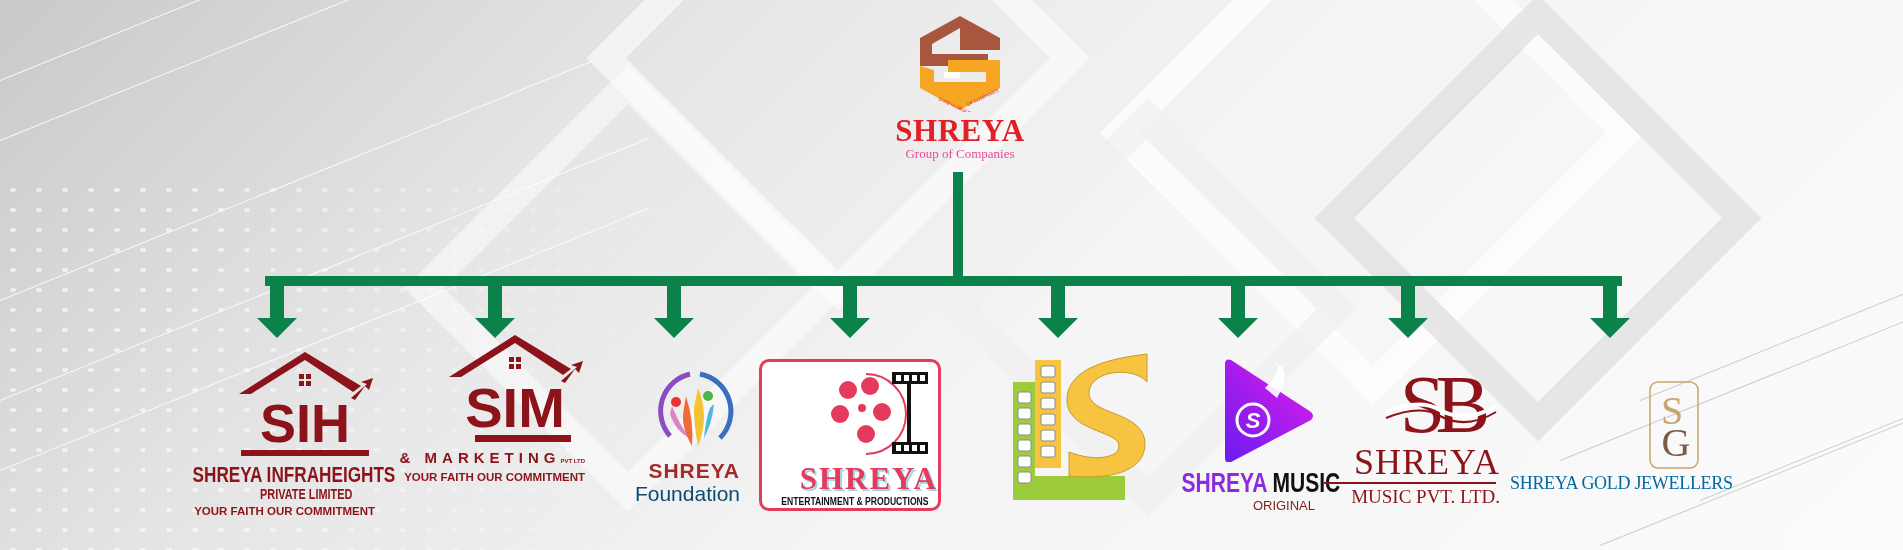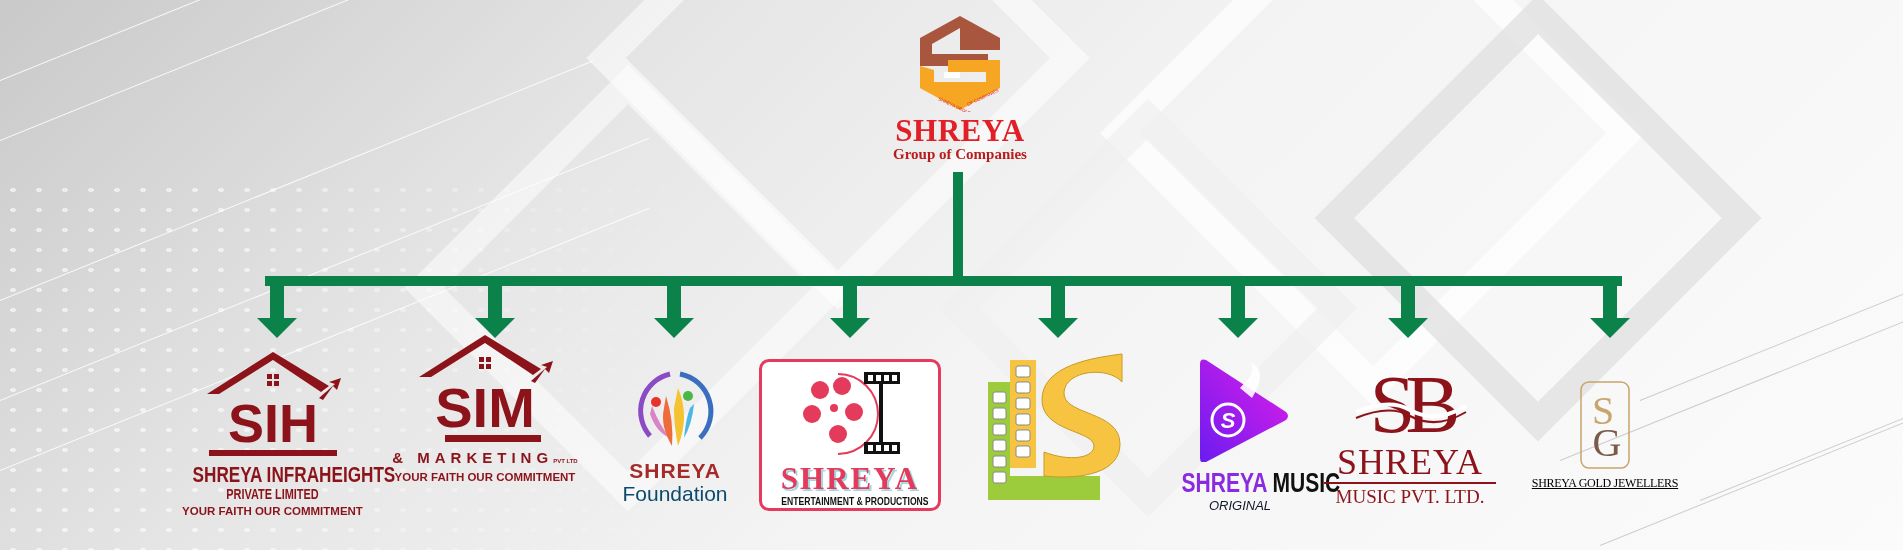--- a/index.html
+++ b/index.html
@@ -12,28 +12,28 @@
     background-image:radial-gradient(ellipse 5px 3px at center,rgba(255,255,255,0.75) 60%,transparent 62%);
     background-size:26px 20px;opacity:.8;
     -webkit-mask-image:linear-gradient(90deg,#000 30%,transparent 100%);
     mask-image:linear-gradient(90deg,#000 30%,transparent 100%);}
   .slash{position:absolute;height:1px;background:rgba(255,255,255,0.85);transform-origin:left center;}
   .slash.dark{background:rgba(150,150,150,0.45);}
 
   .parent{position:absolute;left:890px;top:14px;width:140px;text-align:center;}
   .parent svg{display:block;margin:0 auto;}
   .parent .name{color:#e01f26;font-family:"Liberation Serif",serif;font-weight:bold;font-size:31px;line-height:30px;margin-top:4px;letter-spacing:.5px;}
-  .parent .sub{color:#b91c1c;font-family:"Liberation Serif",serif;font-weight:bold;font-size:15px;line-height:16px;white-space:nowrap;margin-left:-20px;margin-right:-20px;}
+  .parent .sub{color:#ec4899;font-family:"Liberation Serif",serif;font-weight:normal;font-size:13px;line-height:16px;white-space:nowrap;margin-left:-20px;margin-right:-20px;}
 
   .line{position:absolute;background:#0b8249;}
   .arrow{position:absolute;width:40px;height:56px;}
   .arrow .shaft{position:absolute;left:13px;top:0;width:14px;height:36px;background:#0b8249;}
   .arrow .head{position:absolute;left:0;top:34px;width:0;height:0;border-left:20px solid transparent;border-right:20px solid transparent;border-top:20px solid #0b8249;}
 
-  .child{position:absolute;text-align:center;}
+  .child{position:absolute;text-align:right;}
   .maroon{color:#8b1319;}
   .cond{font-family:"Liberation Sans",sans-serif;font-weight:bold;transform:scaleX(.78);transform-origin:center;white-space:nowrap;}
   .t-sm{font-size:12px;font-weight:bold;white-space:nowrap;}
 </style>
 </head>
 <body>
 
 <div class="bg">
   <div class="dots"></div>
   <div class="diamond" style="left:660px;top:-120px;width:300px;height:300px;"></div>
@@ -208,34 +208,34 @@
       </linearGradient>
     </defs>
     <path d="M10,6 Q10,0 16,2 L96,54 Q100,58 96,62 L16,104 Q10,106 10,100 Z" fill="url(#mg)"></path>
     <path d="M50,30 Q70,10 58,4 Q80,10 62,40 Z" fill="#fff" opacity=".9"></path>
     <circle cx="38" cy="62" r="16" fill="none" stroke="#fff" stroke-width="3"></circle>
     <text x="38" y="70" text-anchor="middle" font-size="22" font-style="italic" font-weight="bold" fill="#fff" font-family="Liberation Sans, sans-serif">S</text>
   </svg>
   <div class="cond" style="font-size:27px;line-height:30px;margin-top:2px;">
     <span style="color:#8a2be2;">SHREYA</span> <span style="color:#111;">MUSIC</span>
   </div>
-  <div style="font-size:13px;line-height:16px;color:#0f172a;font-style:italic;">ORIGINAL</div>
+  <div style="font-size:13px;line-height:16px;color:#7f1d1d;">ORIGINAL</div>
 </div>
 
 <div class="child" style="left:1320px;top:362px;width:180px;">
   <svg width="120" height="78" viewBox="0 0 120 78">
     <text x="60" y="70" text-anchor="middle" font-family="Liberation Serif, serif" font-size="82" fill="#8b1319" letter-spacing="-10">SB</text>
     <path d="M6,50 Q40,36 60,48 Q86,62 116,44" stroke="#fff" stroke-width="4" fill="none"></path>
     <path d="M6,56 Q40,42 60,54 Q86,68 116,50" stroke="#8b1319" stroke-width="2" fill="none"></path>
   </svg>
   <div style="font-family:'Liberation Serif',serif;font-size:36px;line-height:36px;color:#8b1319;letter-spacing:1px;">SHREYA</div>
   <div style="width:172px;height:2px;background:#8b1319;margin:2px auto 2px;"></div>
   <div style="font-family:'Liberation Serif',serif;font-size:19px;line-height:22px;color:#8b1319;white-space:nowrap;">MUSIC PVT. LTD.</div>
 </div>
 
 <div class="child" style="left:1510px;top:380px;width:190px;">
   <svg width="52" height="90" viewBox="0 0 52 90">
     <rect x="2" y="2" width="48" height="86" rx="8" fill="none" stroke="#c9a46b" stroke-width="1.5"></rect>
     <text x="24" y="44" text-anchor="middle" font-family="Liberation Serif, serif" font-size="40" fill="#c9a46b">S</text>
     <text x="28" y="76" text-anchor="middle" font-family="Liberation Serif, serif" font-size="40" fill="#7b5a4a">G</text>
   </svg>
-  <div style="font-family:'Liberation Serif',serif;font-size:12px;line-height:18px;color:#000000;white-space:nowrap;letter-spacing:-0.3px;text-decoration:underline;">SHREYA GOLD JEWELLERS</div>
+  <div style="font-family:'Liberation Serif',serif;font-size:18px;line-height:18px;color:#0369a1;white-space:nowrap;letter-spacing:-0.3px;">SHREYA GOLD JEWELLERS</div>
 </div>
 
 </body></html>

